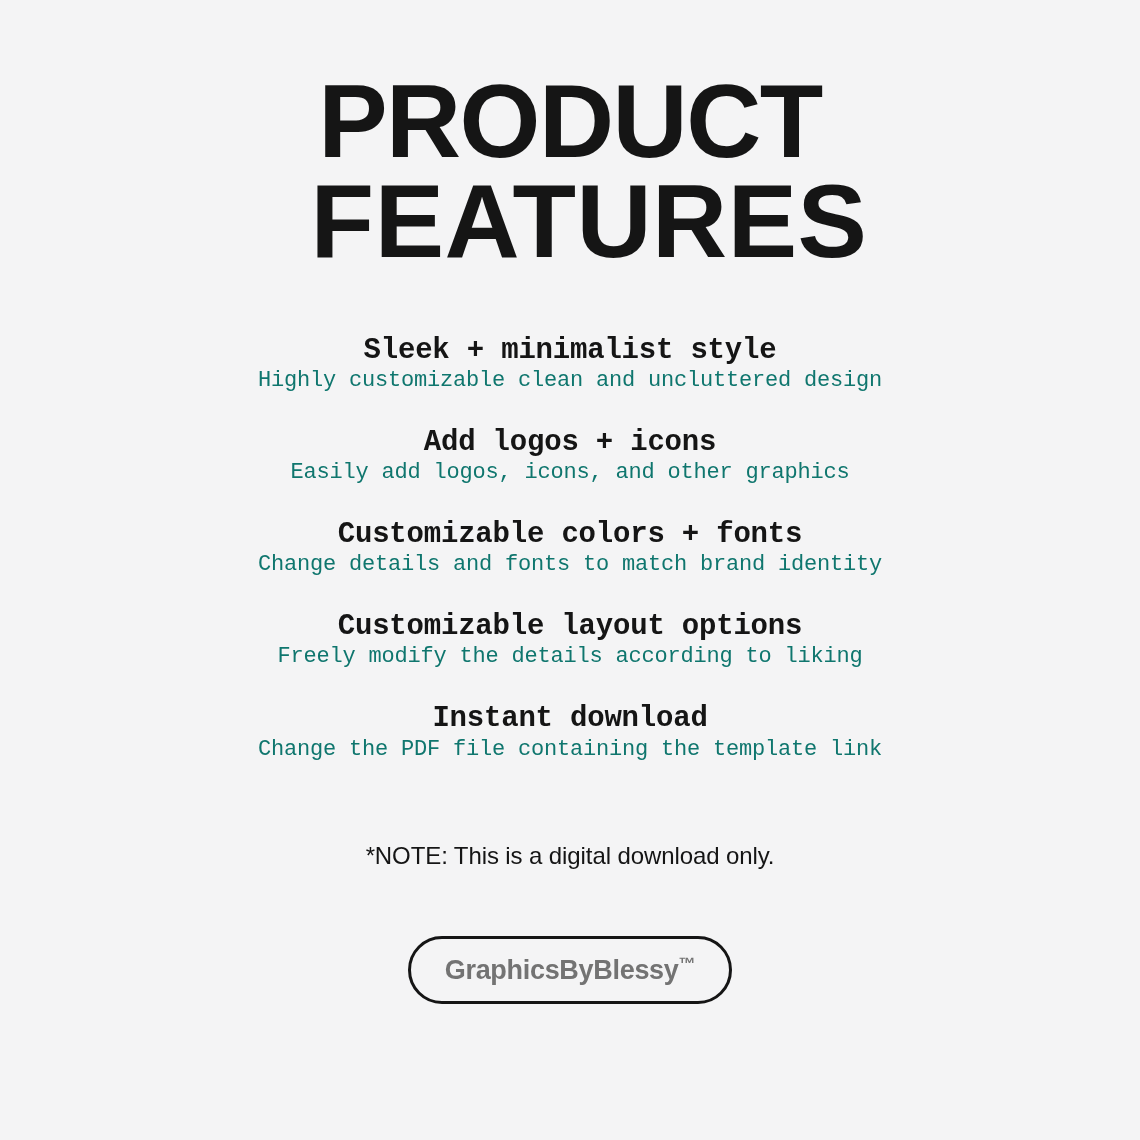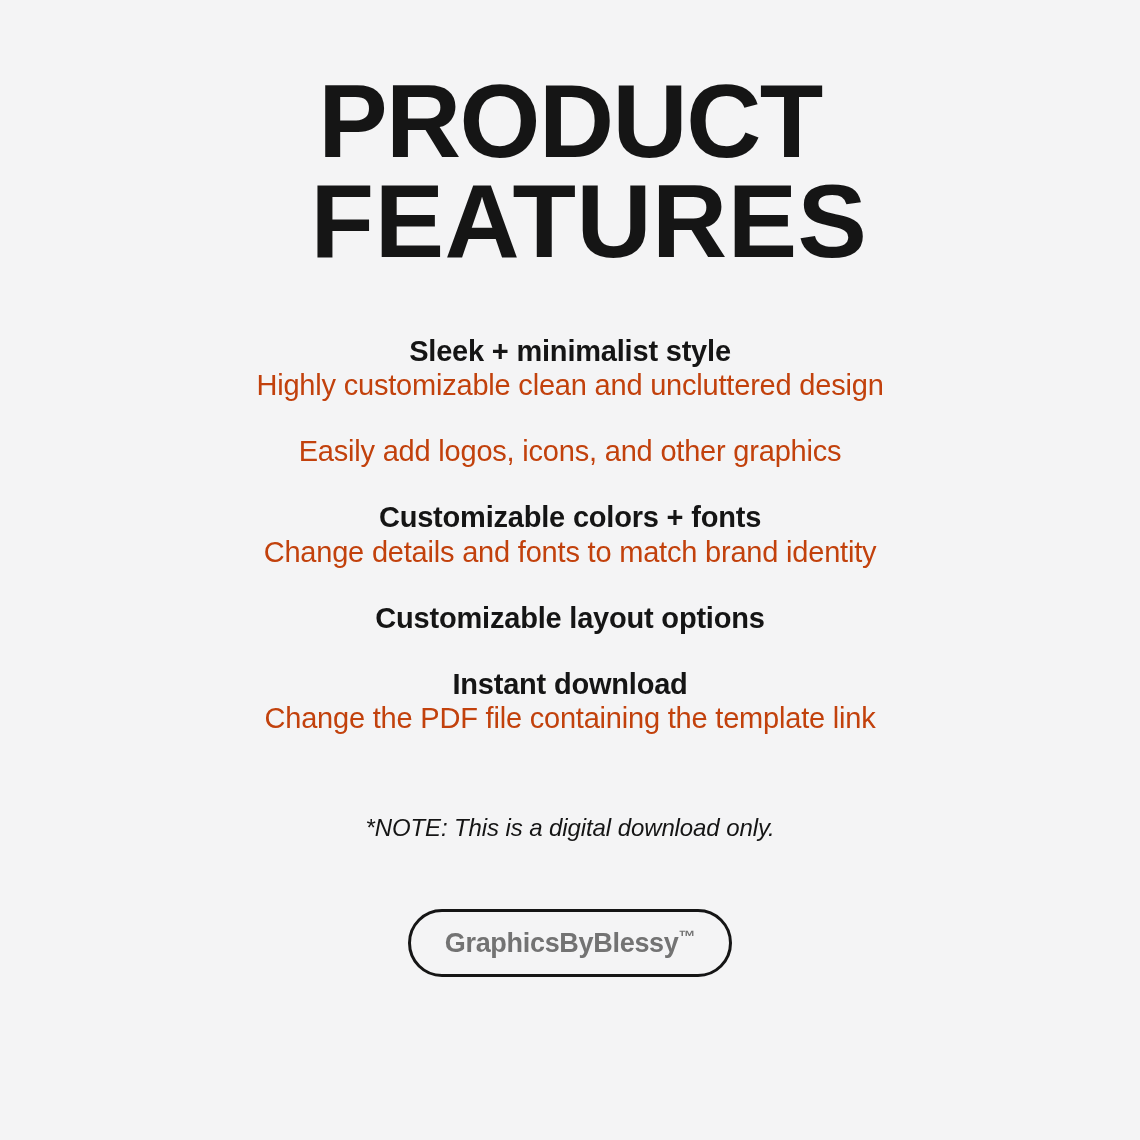--- a/index.html
+++ b/index.html
@@ -47,58 +47,58 @@
     margin-left: 38px;
   }
 
   
   .features {
     margin-top: 62px;
     width: 100%;
     display: flex;
     flex-direction: column;
     align-items: center;
+    font-family: Liberation Mono, monospace;
   }
   .feature {
     text-align: center;
     width: 100%;
     margin-bottom: 32px;
   }
   .feature:last-child {
     margin-bottom: 0;
   }
   .feature-title {
     display: block;
     font-size: 29px;
     font-weight: 700;
     line-height: 1.18;
     letter-spacing: -0.2px;
     color: #151515;
     white-space: nowrap;
   }
   .feature-desc {
     display: block;
-    font-size: 29px;
+    font-size: 22px;
     font-weight: 400;
     line-height: 1.18;
     letter-spacing: -0.2px;
-    color: #c2410c;
+    color: #0f766e;
     white-space: nowrap;
   }
 
   
   .note {
     margin-top: 78px;
     text-align: center;
     width: 100%;
   }
   .note-line {
     display: block;
     font-size: 24px;
-    font-style: italic;
     font-weight: 400;
     line-height: 1.22;
     letter-spacing: -0.1px;
     color: #151515;
     white-space: nowrap;
   }
 
   
   .logo-wrap {
     margin-top: 66px;
@@ -142,30 +142,32 @@
   </div>
 
   <div class="features">
 
     <div class="feature">
       <span class="feature-title">Sleek + minimalist style</span>
       <span class="feature-desc">Highly customizable clean and uncluttered design</span>
     </div>
 
     <div class="feature">
+      <span class="feature-title">Add logos + icons</span>
       <span class="feature-desc">Easily add logos, icons, and other graphics</span>
     </div>
 
     <div class="feature">
       <span class="feature-title">Customizable colors + fonts</span>
       <span class="feature-desc">Change details and fonts to match brand identity</span>
     </div>
 
     <div class="feature">
       <span class="feature-title">Customizable layout options</span>
+      <span class="feature-desc">Freely modify the details according to liking</span>
     </div>
 
     <div class="feature">
       <span class="feature-title">Instant download</span>
       <span class="feature-desc">Change the PDF file containing the template link</span>
     </div>
 
   </div>
 
   <div class="note">

